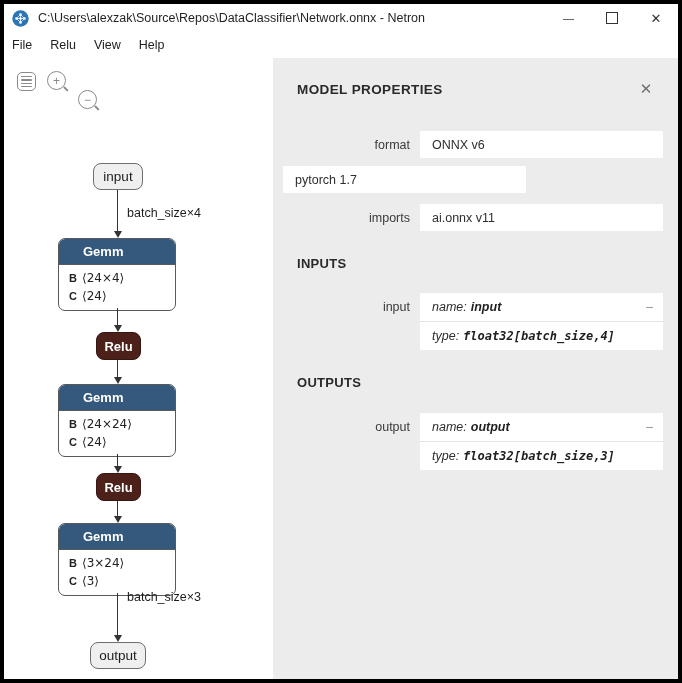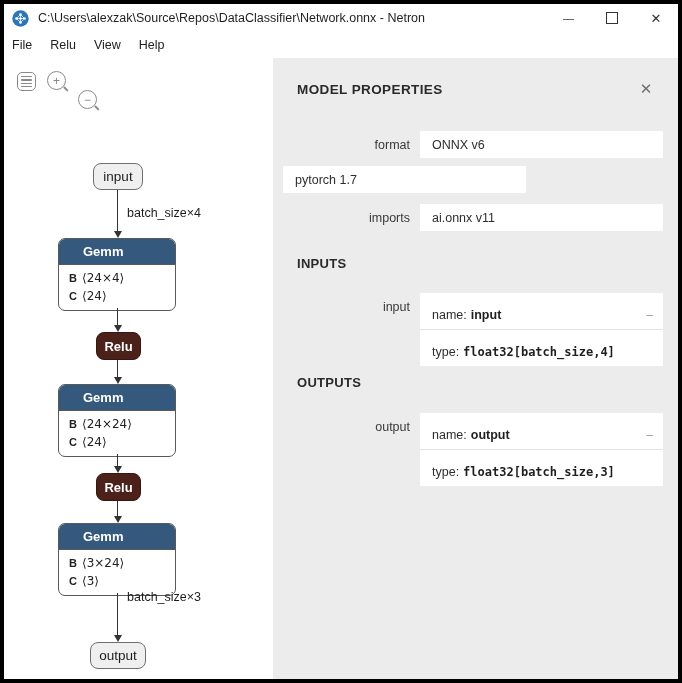--- a/index.html
+++ b/index.html
@@ -62,21 +62,21 @@
   .panel-close{position:absolute;right:22px;top:21px;font-size:15px;color:#6f6f6f;width:20px;height:20px;
     display:flex;align-items:center;justify-content:center;}
   .prop-row{position:absolute;left:0;width:100%;display:flex;align-items:center;}
   .prop-label{width:137px;text-align:right;font-size:12.5px;color:#3a3a3a;flex:0 0 auto;}
   .prop-value{margin-left:10px;width:243px;height:27px;background:#fff;border-radius:1px;
     display:flex;align-items:center;padding-left:12px;font-size:12.5px;color:#2e2e2e;box-sizing:border-box;}
   .section-heading{position:absolute;left:24px;font-size:13px;font-weight:700;color:#2a2a2a;letter-spacing:.3px;}
   .arg-item{position:absolute;left:0;width:100%;display:flex;align-items:flex-start;}
   .arg-label{width:137px;text-align:right;font-size:12.5px;color:#3a3a3a;flex:0 0 auto;padding-top:7px;}
   .arg-box{margin-left:10px;width:243px;background:#fff;border-radius:1px;box-sizing:border-box;}
-  .arg-line{height:28px;display:flex;align-items:center;padding:8px 10px 0 12px;font-size:12.5px;color:#2e2e2e;}
+  .arg-line{height:28px;display:flex;align-items:center;padding:0 10px 0 12px;font-size:12.5px;color:#2e2e2e;font-style:italic;}
   .arg-line.name{border-bottom:1px solid #e3e3e3;}
   .arg-line .bold{font-weight:700;margin-left:4px;color:#1f1f1f;}
   .arg-line .mono{font-family:"DejaVu Sans Mono", monospace;font-weight:700;font-size:12px;margin-left:4px;color:#1f1f1f;white-space:nowrap;}
   .collapse{margin-left:auto;color:#9a9a9a;font-size:12px;}
 </style>
 </head>
 <body>
 
 <div class="window">
 

